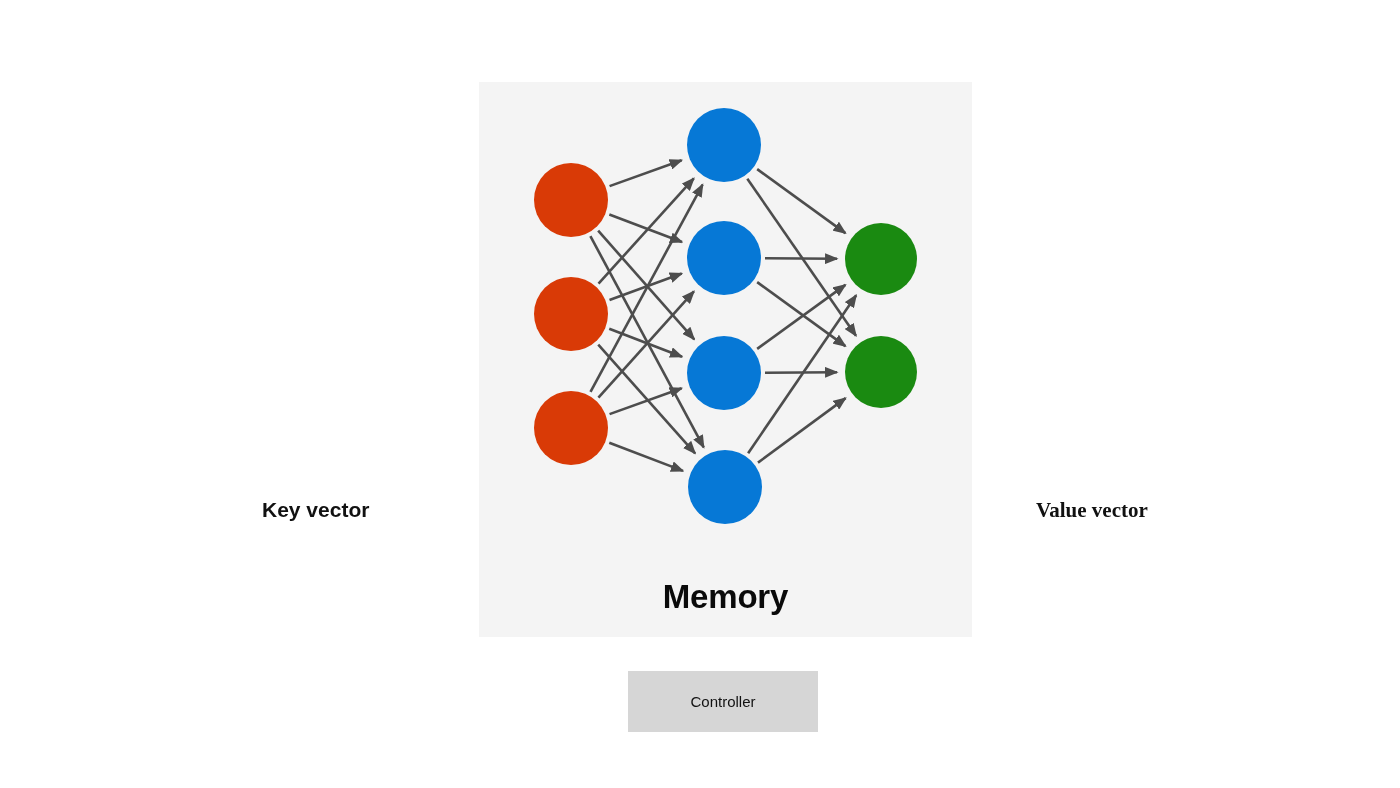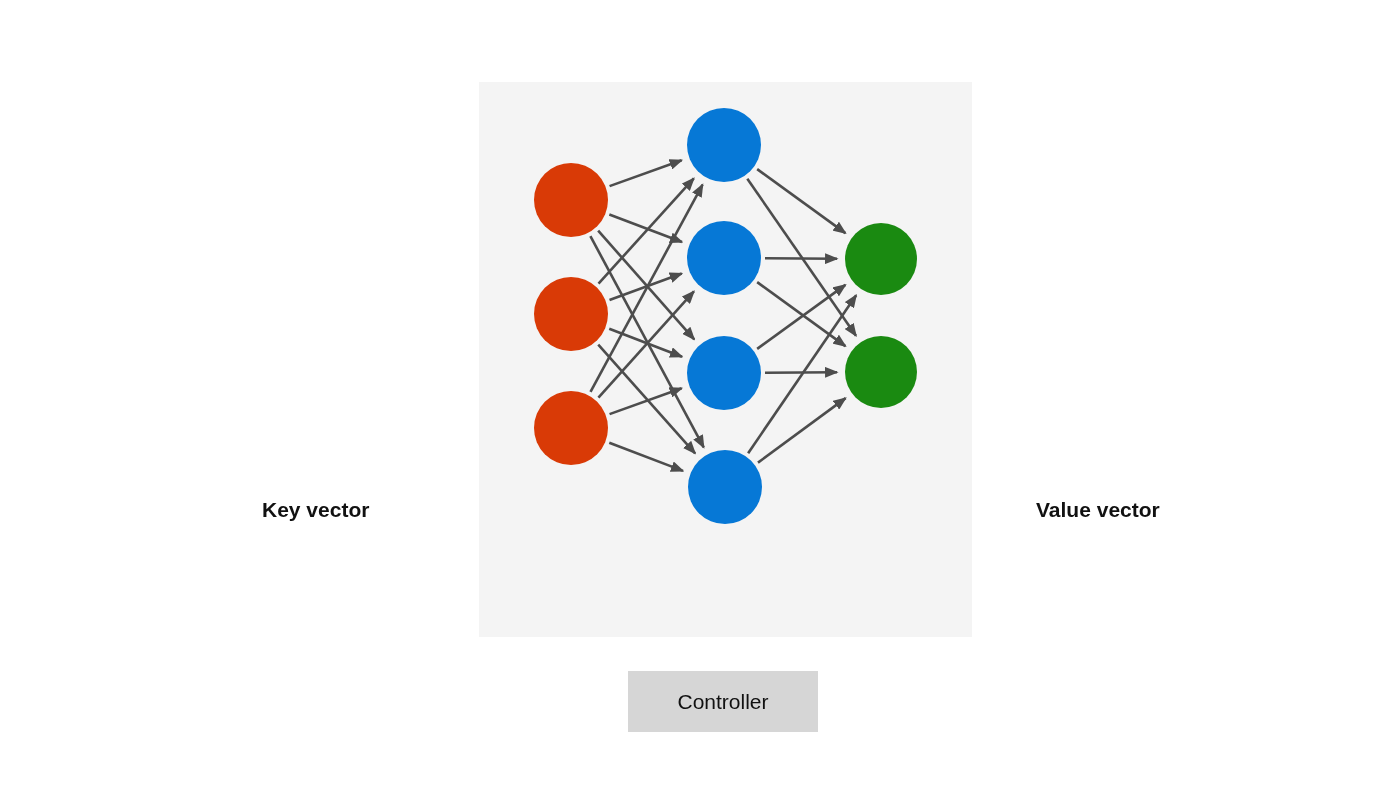--- a/index.html
+++ b/index.html
@@ -53,34 +53,35 @@
     color: #111111;
     white-space: nowrap;
   }
   .label-key {
     left: 262px;
     top: 498px;
   }
   .label-value {
     left: 1036px;
     top: 498px;
+    font-family: Liberation Serif, serif;
   }
   .controller-box {
     position: absolute;
     left: 628px;
     top: 671px;
     width: 190px;
     height: 61px;
     background: #d6d6d6;
     display: flex;
     align-items: center;
     justify-content: center;
   }
   .controller-label {
-    font-size: 21px;
+    font-size: 15px;
     font-weight: 500;
     color: #111111;
   }
 </style>
 </head>
 <body>
 
 <div id="stage">
 
   <div class="memory-panel"></div>
@@ -119,20 +120,21 @@
         <circle cx="92" cy="346" r="37" fill="#d93a06"></circle>
         <circle cx="245" cy="63" r="37" fill="#0678d6"></circle>
         <circle cx="245" cy="176" r="37" fill="#0678d6"></circle>
         <circle cx="245" cy="291" r="37" fill="#0678d6"></circle>
         <circle cx="246" cy="405" r="37" fill="#0678d6"></circle>
         <circle cx="402" cy="177" r="36" fill="#1a8a11"></circle>
         <circle cx="402" cy="290" r="36" fill="#1a8a11"></circle>
       </g>
   </svg>
 
+  <div class="memory-title">Memory</div>
 
   <div class="side-label label-key">Key vector</div>
   <div class="side-label label-value">Value vector</div>
 
   <div class="controller-box">
     <span class="controller-label">Controller</span>
   </div>
 
 </div>
 

